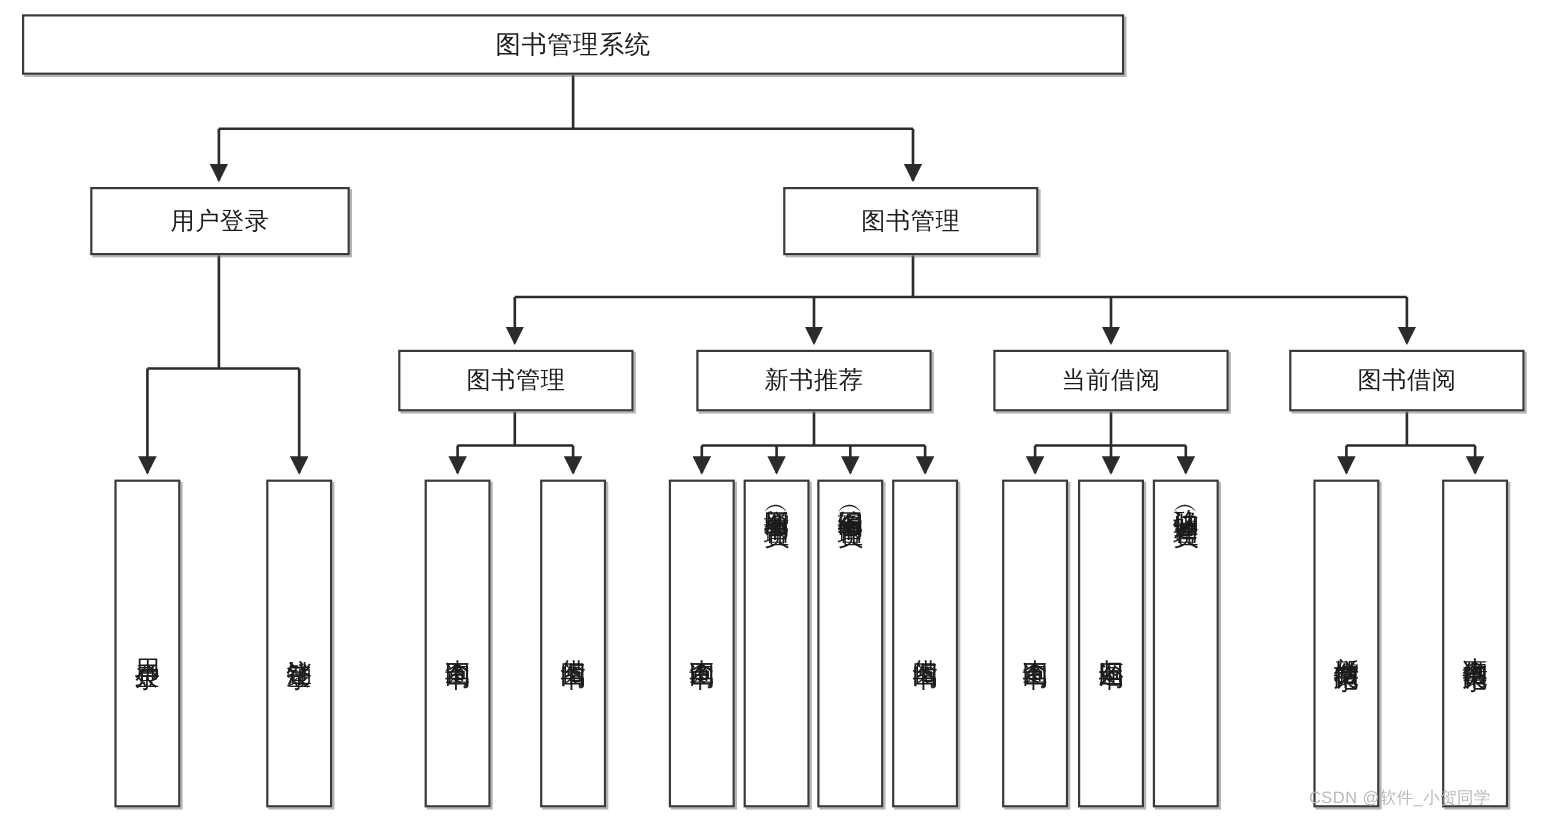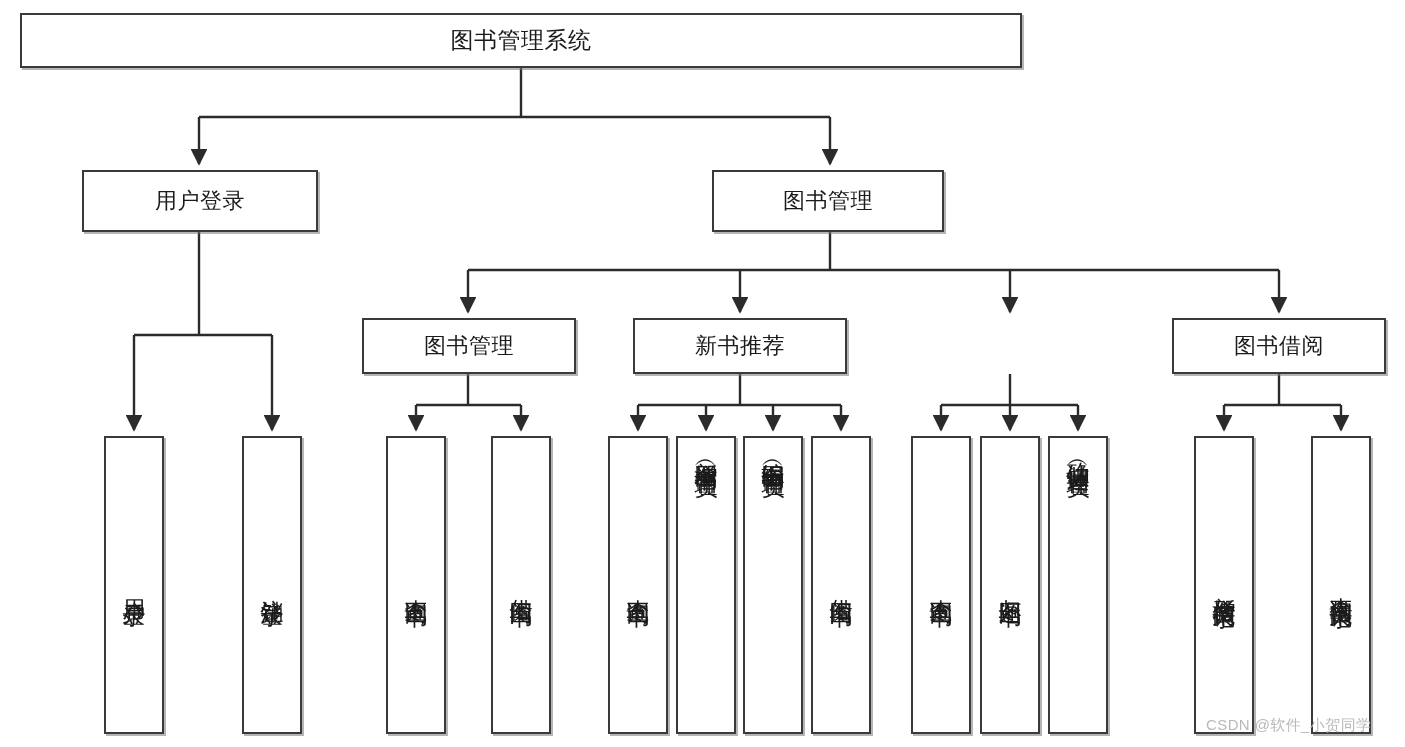--- a/index.html
+++ b/index.html
@@ -36,21 +36,20 @@
     letter-spacing:2px;
   }
   .node.v.mid{align-items:center;padding-top:0;}
   #watermark{
     position:absolute;
     left:1190px;top:716px;
     font-size:15px;
     color:#b9b9b9;
     white-space:nowrap;
     letter-spacing:.4px;
-    margin-left:16px;
   }
 </style>
 </head>
 <body>
 
 <div id="diagram-root">
 
   <svg class="wires" viewBox="0 0 1405 747">
     <defs>
       <marker id="arw" viewBox="0 0 10 10" refX="9" refY="5" markerWidth="7" markerHeight="7" orient="auto-start-reverse">
@@ -111,20 +110,23 @@
   <div class="node h" style="left:712px;top:170px;width:232px;height:62px;">
     <span class="lbl">图书管理</span>
   </div>
 
   <div class="node h" style="left:362px;top:318px;width:214px;height:56px;">
     <span class="lbl">图书管理</span>
   </div>
   <div class="node h" style="left:633px;top:318px;width:214px;height:56px;">
     <span class="lbl">新书推荐</span>
   </div>
+  <div class="node h" style="left:903px;top:318px;width:214px;height:56px;">
+    <span class="lbl">当前借阅</span>
+  </div>
   <div class="node h" style="left:1172px;top:318px;width:214px;height:56px;">
     <span class="lbl">图书借阅</span>
   </div>
 
   <div class="node v mid" style="left:104px;top:436px;width:60px;height:298px;">
     <span class="lbl">用户登录</span>
   </div>
   <div class="node v mid" style="left:242px;top:436px;width:60px;height:298px;">
     <span class="lbl">注销登录</span>
   </div>

